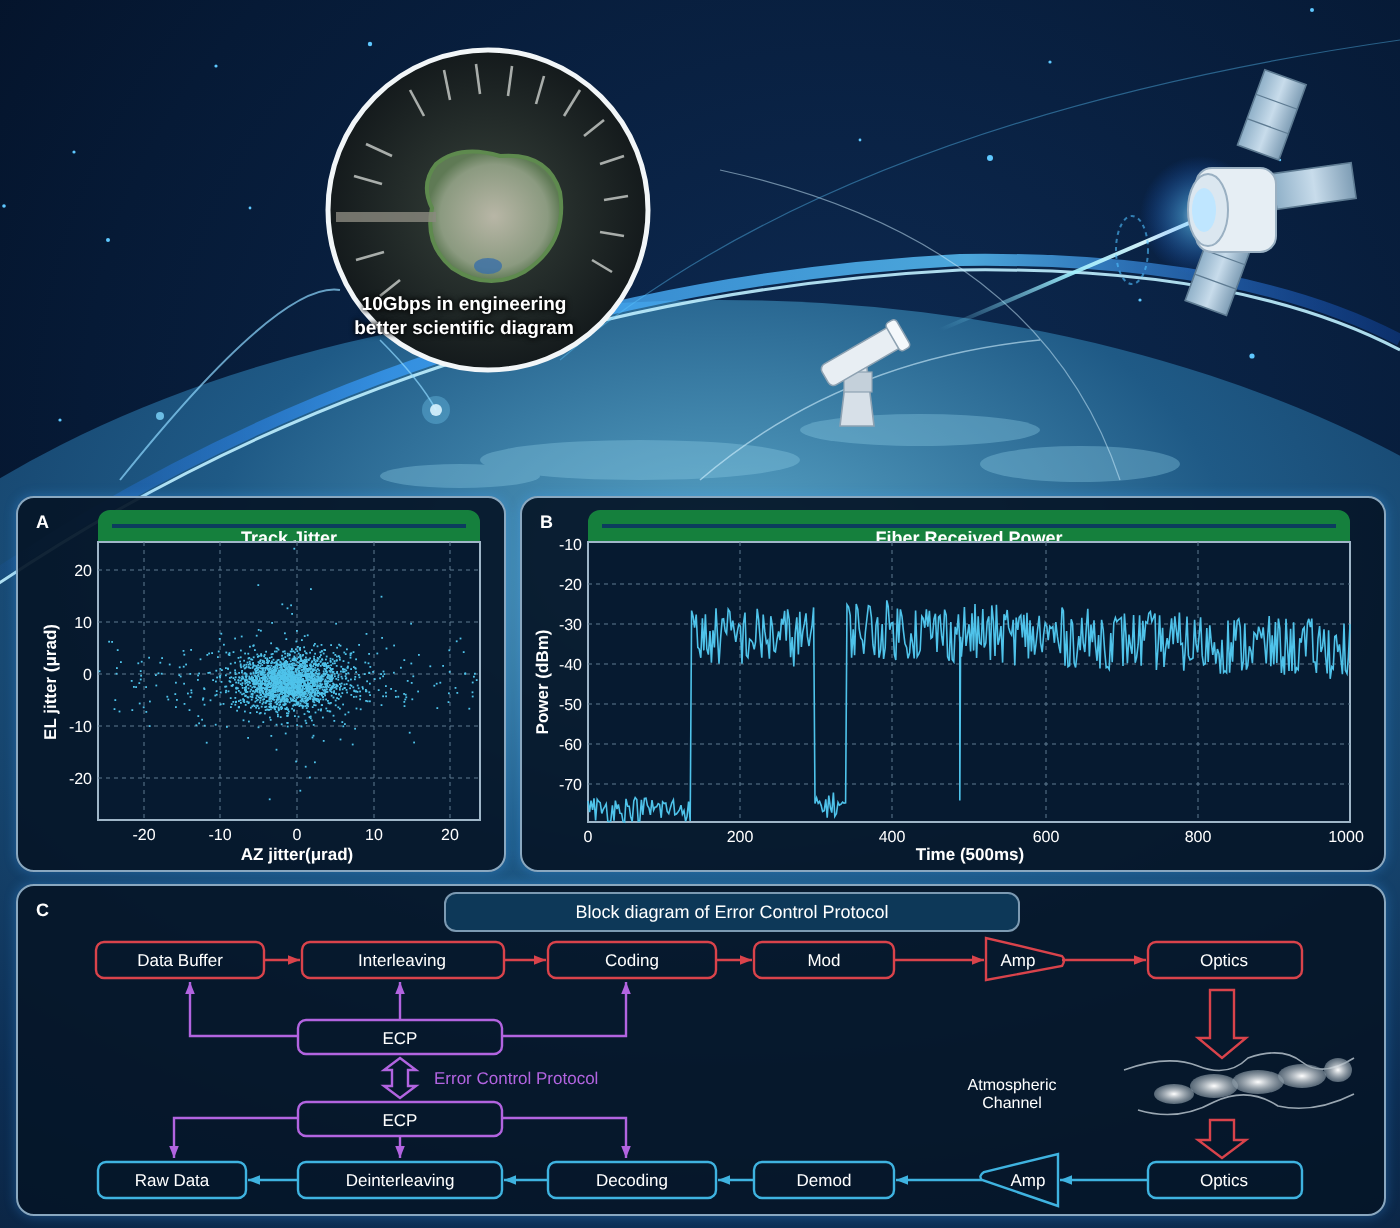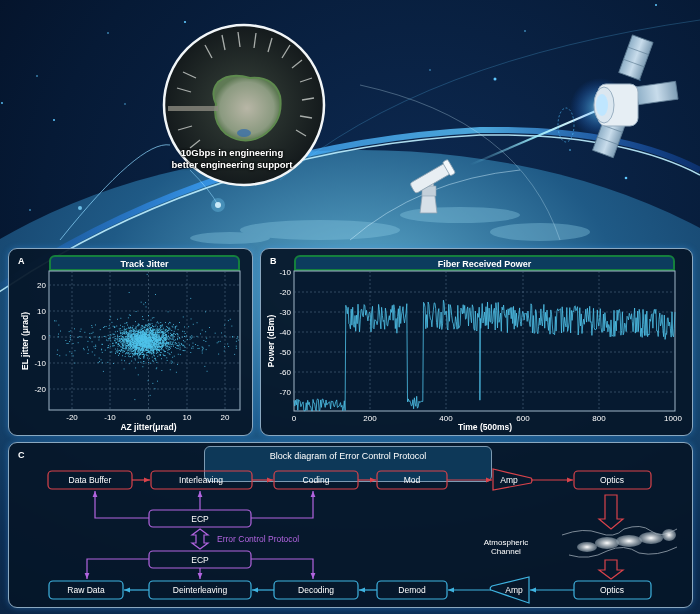--- a/index.html
+++ b/index.html
@@ -1,21 +1,21 @@
 <!DOCTYPE html>
 <html><head>
 <meta charset="utf-8">
 <style>
   *{box-sizing:border-box;margin:0;padding:0}
   html,body{width:700px;height:614px;overflow:hidden;background:#0a1a2e}
   body{position:relative;font-family:"Liberation Sans",sans-serif;color:#fff}
   #hero{position:absolute;left:0;top:0;width:700px;height:614px}
   .panel{position:absolute;background:rgba(5,22,40,0.93);border:1.5px solid #8aa8c0;border-radius:9px;box-shadow:0 0 6px rgba(60,160,255,0.35)}
   .panel-letter{position:absolute;left:9px;top:7px;font-size:9px;font-weight:bold;color:#fff}
-  .plot-title{position:absolute;background:#0c3c5e;border:2px solid #15803d;border-radius:6px 6px 0 0;font-size:9px;font-weight:bold;text-align:center;line-height:15px;color:#fff}
+  .plot-title{position:absolute;background:#0c3c5e;border:7px solid #15803d;border-radius:6px 6px 0 0;font-size:9px;font-weight:bold;text-align:center;line-height:15px;color:#fff}
   .diag-title{position:absolute;background:#0d3858;border:1px solid #7c9ab2;border-radius:6px;font-size:9px;text-align:center;line-height:18px;color:#fff}
   svg text{font-family:"Liberation Sans",sans-serif}
   .caption{position:absolute;font-size:9.5px;font-weight:bold;text-align:center;color:#fff;text-shadow:0 0 3px #000,0 0 2px #000;line-height:12px}
 </style>
 </head>
 <body>
 
 <svg id="hero" viewBox="0 0 700 614" xmlns="http://www.w3.org/2000/svg">
   <defs>
     <radialGradient id="space" cx="0.6" cy="0.35" r="0.9">
@@ -148,21 +148,21 @@
       <line x1="190" y1="148" x2="200" y2="140"></line>
     </g>
     <path d="M 218 82 Q 230 72 250 78 Q 274 76 280 96 Q 284 122 262 136 Q 244 146 226 134 Q 212 122 216 104 Q 210 92 218 82 Z" fill="url(#island)" stroke="#5e8a4e" stroke-width="2"></path>
     <rect x="168" y="106" width="50" height="5" fill="#8b8a80" opacity="0.8"></rect>
     <ellipse cx="244" cy="133" rx="7" ry="4" fill="#3a6fa8" opacity="0.8"></ellipse>
   </g>
 </svg>
 
 <div class="caption" style="left:166px;top:147px;width:132px;">
   <div>10Gbps in engineering</div>
-  <div>better engineering support</div>
+  <div>better scientific diagram</div>
 </div>
 
 <div class="panel" style="left:8px;top:248px;width:245px;height:188px;">
   <div class="panel-letter">A</div>
   <div class="plot-title" style="left:40px;top:6px;width:191px;height:16px;">Track Jitter</div>
   <svg style="position:absolute;left:0;top:0" width="245" height="188" viewBox="0 0 245 188">
 
     <rect x="40" y="22" width="191" height="139" fill="#061a30" stroke="#9fb6c8" stroke-width="1"></rect>
     <g stroke="#5f7a90" stroke-width="0.5" stroke-dasharray="2 2">
       <line x1="63" y1="22" x2="63" y2="161"></line>
@@ -2830,21 +2830,21 @@
       <text x="338" y="172">800</text>
       <text x="412" y="172">1000</text>
     </g>
     <text x="224" y="181" font-size="8.5" font-weight="bold" fill="#fff" text-anchor="middle">Time (500ms)</text>
     <text x="0" y="0" font-size="8.5" font-weight="bold" fill="#fff" text-anchor="middle" transform="translate(13 92) rotate(-90)">Power (dBm)</text>
   </svg>
 </div>
 
 <div class="panel" style="left:8px;top:442px;width:685px;height:166px;">
   <div class="panel-letter">C</div>
-  <div class="diag-title" style="left:195px;top:3px;width:288px;height:36px;">Block diagram of Error Control Protocol</div>
+  <div class="diag-title" style="left:213px;top:3px;width:288px;height:20px;">Block diagram of Error Control Protocol</div>
   <svg style="position:absolute;left:0;top:0" width="685" height="166" viewBox="0 0 685 166">
     <defs>
       <marker id="arR" markerWidth="6" markerHeight="6" refX="5" refY="3" orient="auto">
           <path d="M0,1 L5,3 L0,5 Z" fill="#d9434b"></path>
         </marker>
       <marker id="arB" markerWidth="6" markerHeight="6" refX="5" refY="3" orient="auto">
           <path d="M0,1 L5,3 L0,5 Z" fill="#3fb3e0"></path>
         </marker>
       <marker id="arP" markerWidth="6" markerHeight="6" refX="5" refY="3" orient="auto">
           <path d="M0,1 L5,3 L0,5 Z" fill="#b264e0"></path>

